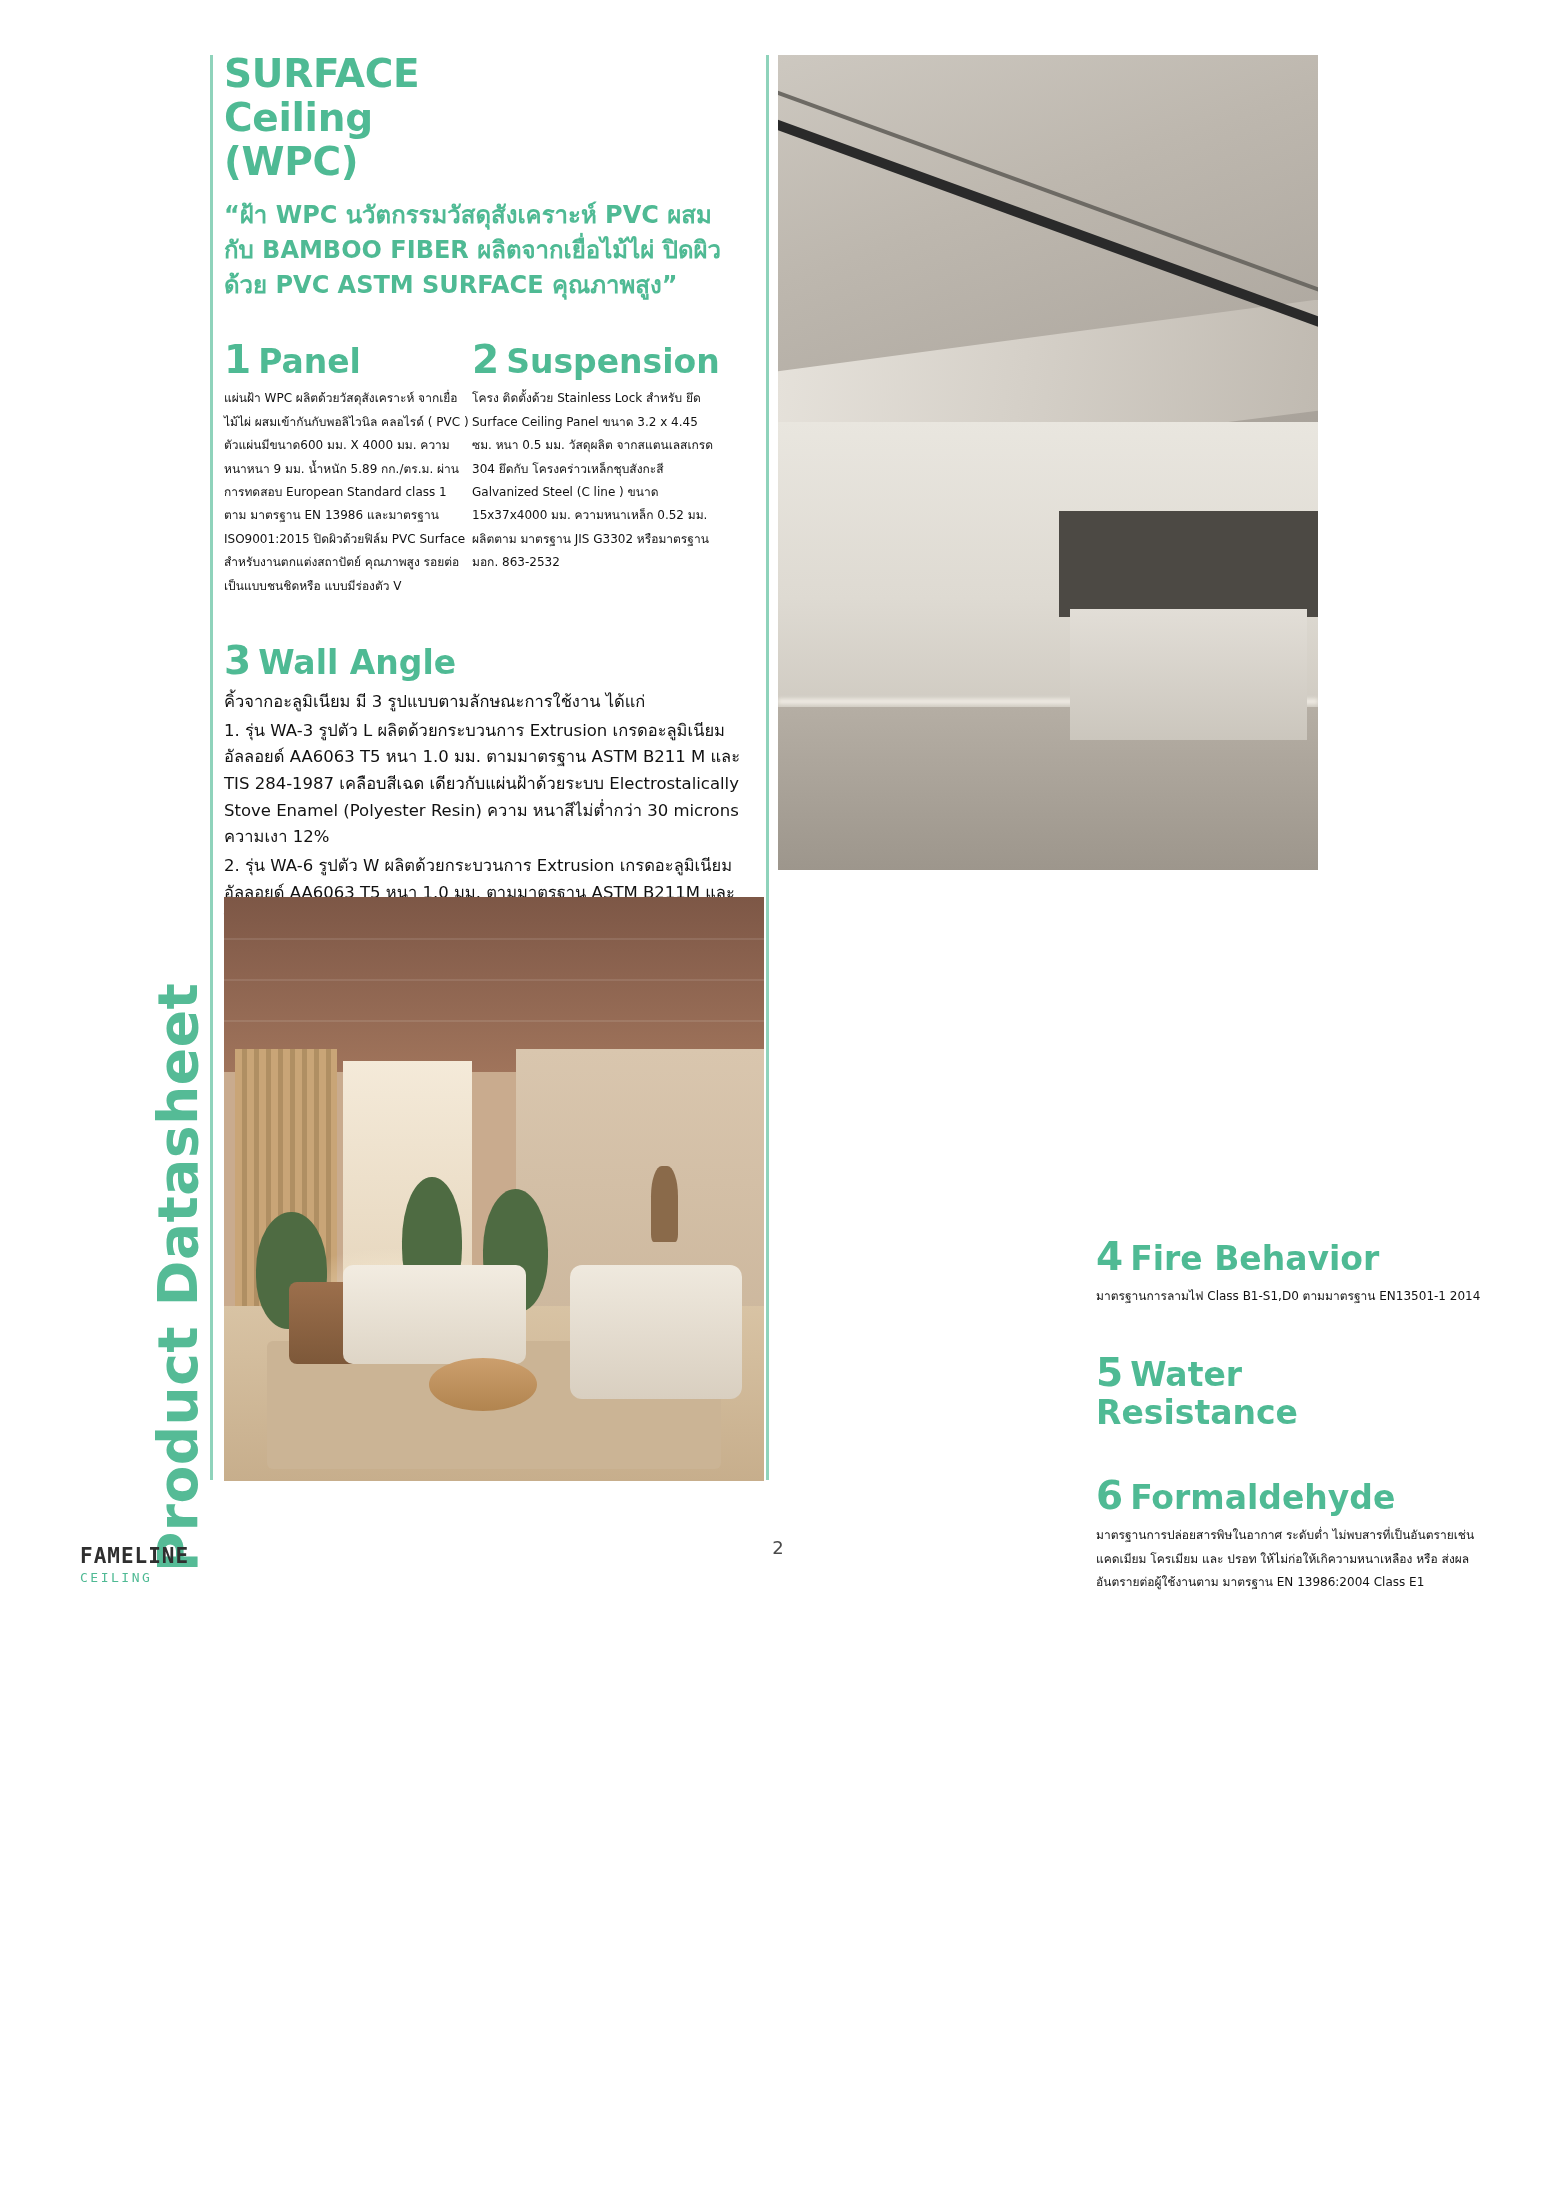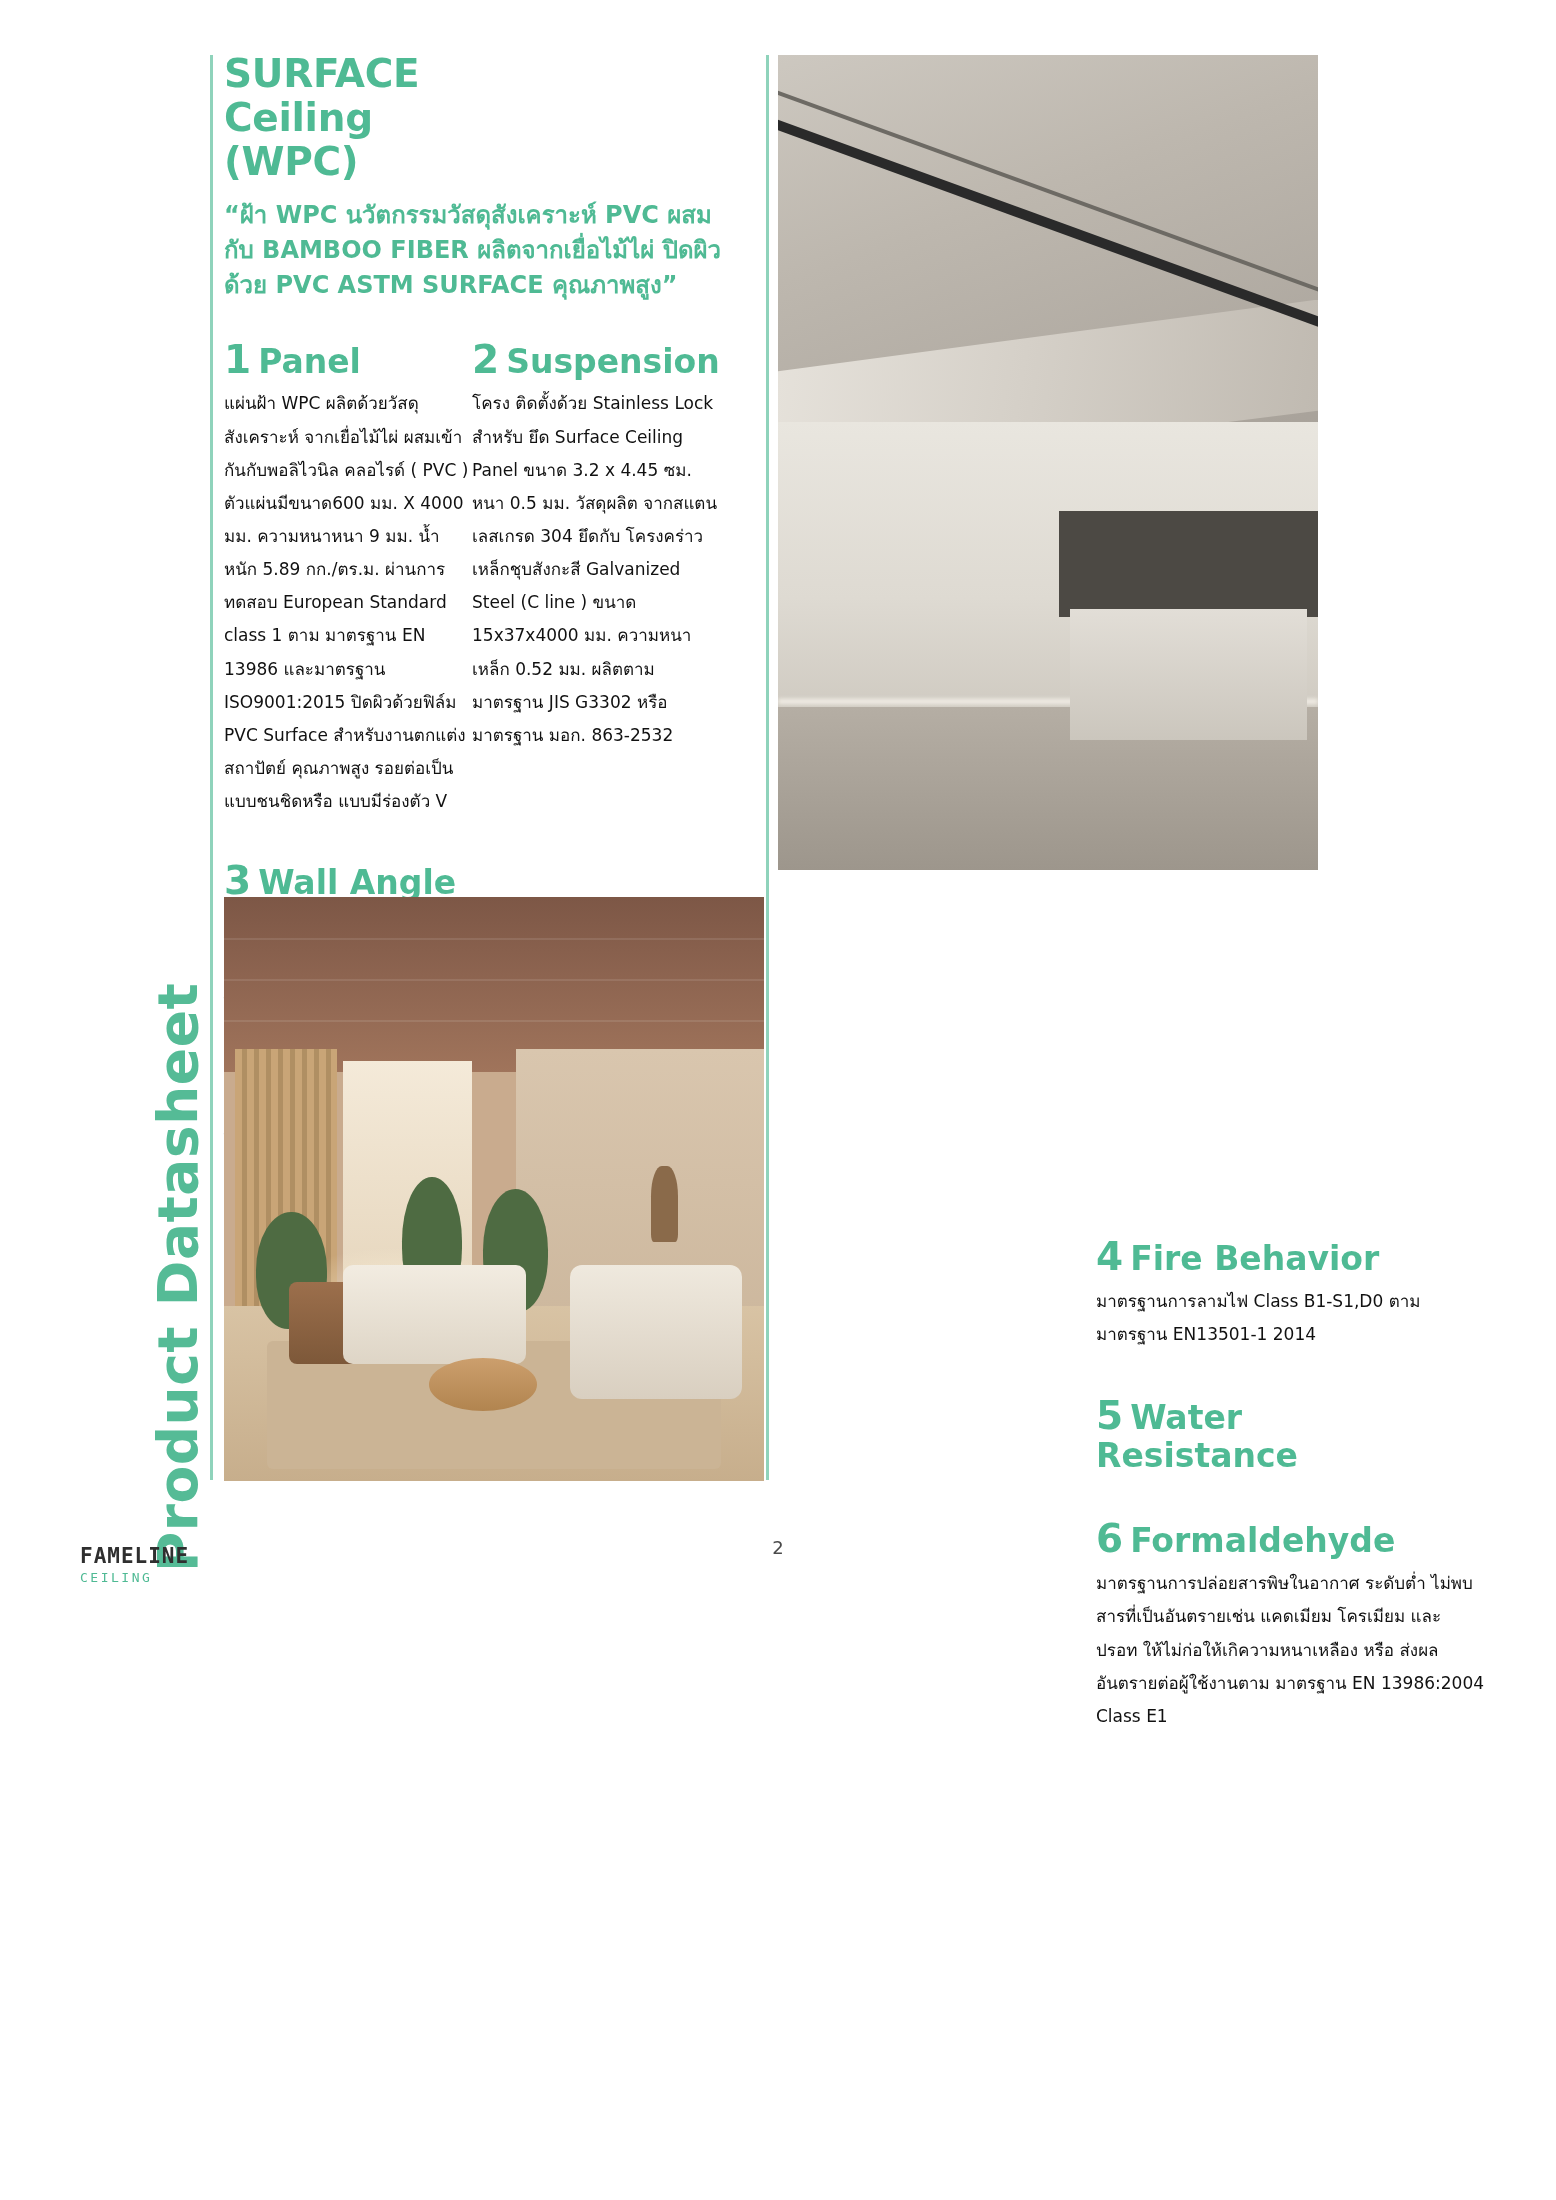--- a/index.html
+++ b/index.html
@@ -46,21 +46,21 @@
   
   .sec-head {
     color:#4fba94; font-weight:bold;
     font-size:33px; line-height:1.1;
     display:block;
   }
   .sec-head .num { font-size:39px; font-weight:bold; margin-right:7px; }
   .sec-head.small-gap { margin-bottom:6px; }
 
   .body-txt {
-    color:#111; font-size:17px; line-height:1.95;
+    color:#111; font-size:12px; line-height:1.95;
     font-weight:500;
   }
 
   
   .two-col { display:flex; margin-top:36px; }
   .two-col > div { width:248px; }
 
   
   .wall-block { margin-top:42px; width:540px; }
   .wall-block .body-txt { font-size:16.5px; line-height:1.62; }

